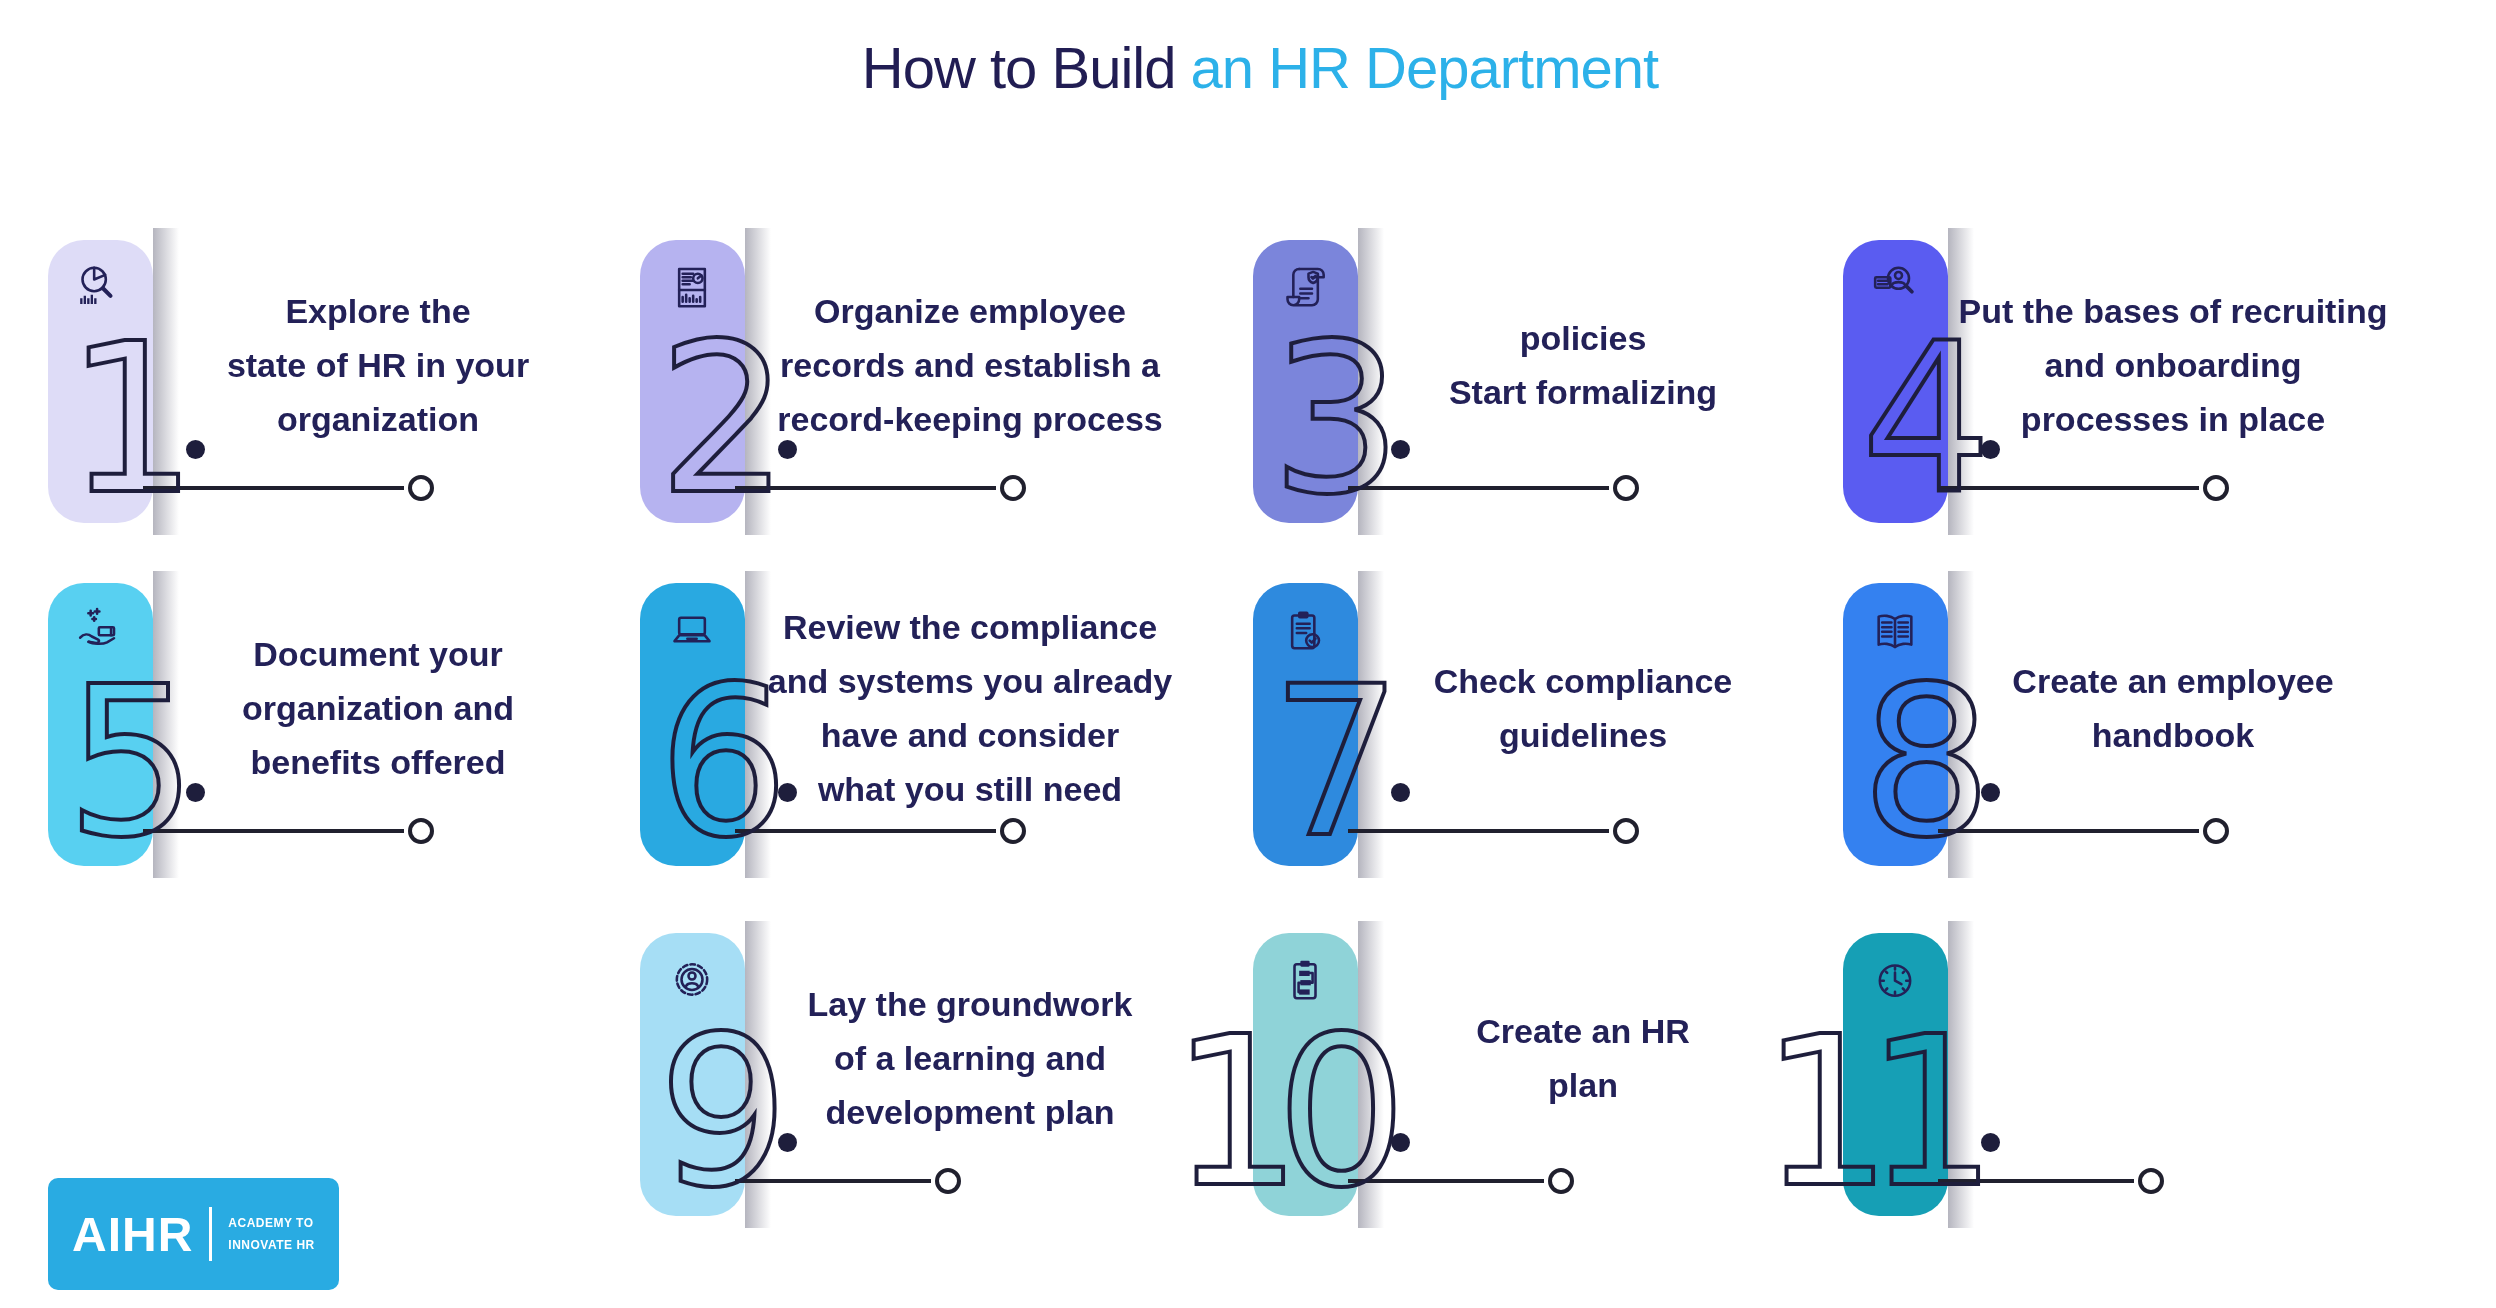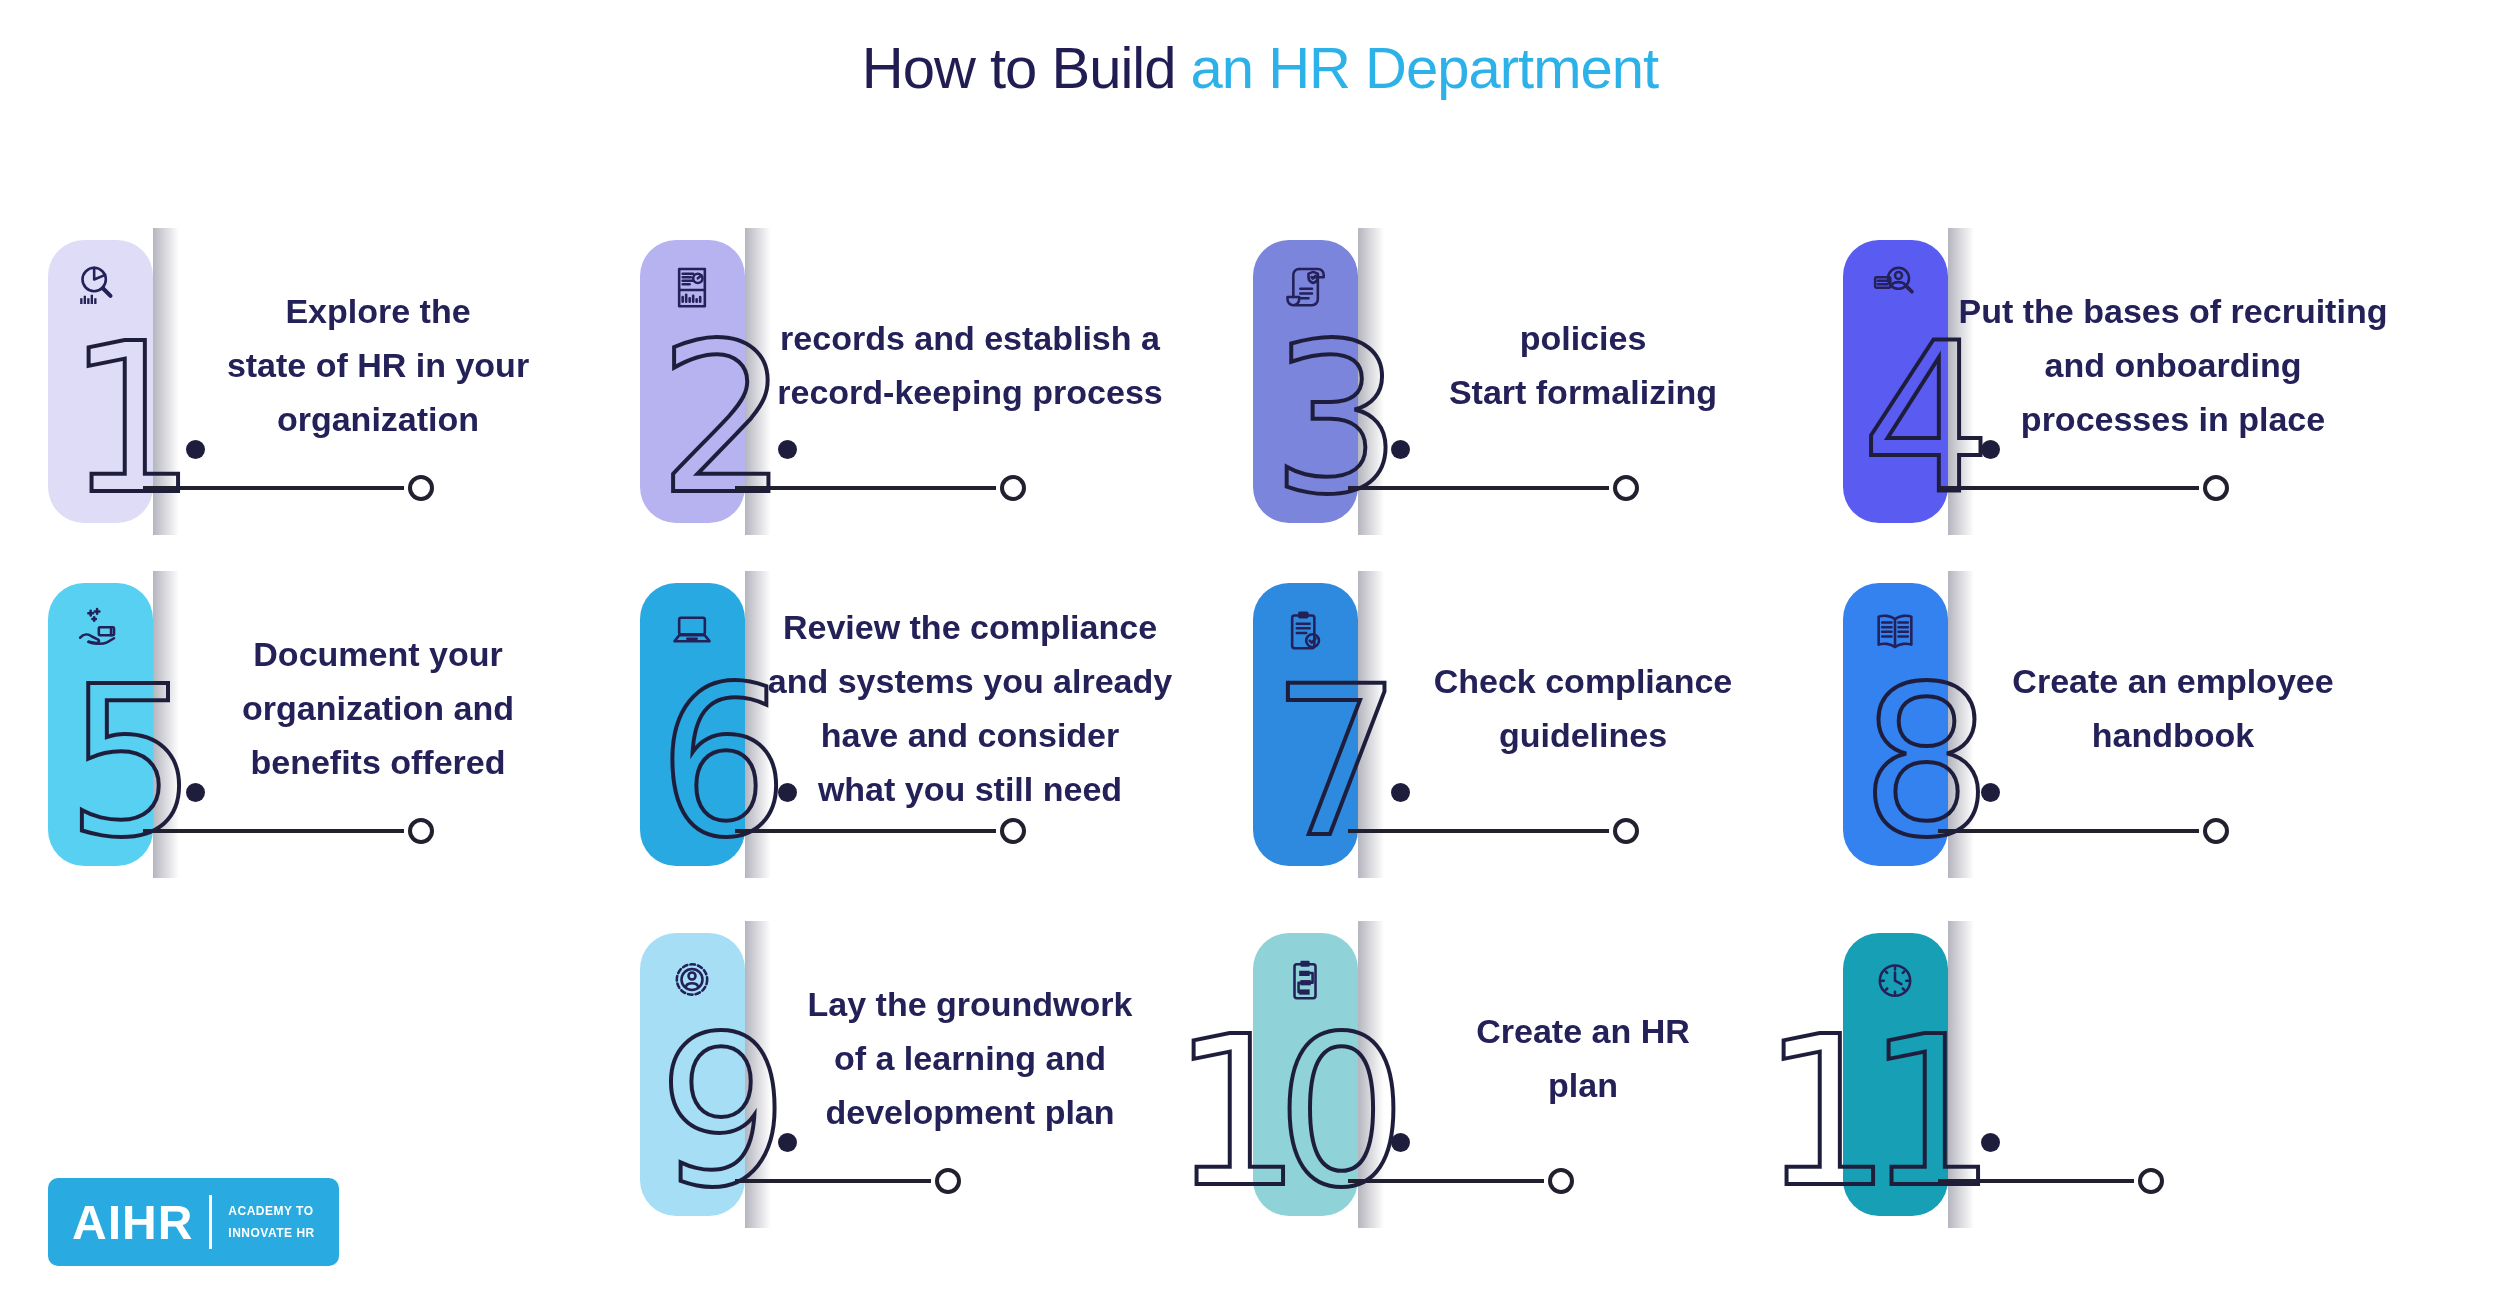--- a/index.html
+++ b/index.html
@@ -137,21 +137,21 @@
     color: #232158;
     z-index: 2;
   }
 
   
   .logo {
     position: absolute;
     left: 48px;
     top: 1178px;
     height: 88px;
-    padding: 0 24px;
+    padding: 12px 24px;
     background: #29abe2;
     border-radius: 10px;
     display: inline-flex;
     align-items: center;
     gap: 16px;
   }
   .logo-brand {
     color: #ffffff;
     font-size: 48px;
     font-weight: bold;
@@ -215,20 +215,21 @@
             </svg></span>
     </div>
     <svg class="num">
           <text class="num-text" x="2" y="155">2</text>
         </svg>
     <span class="dot"></span>
     <div class="connector">
       <span class="end-circle"></span>
     </div>
     <div class="text">
+          <div>Organize employee</div>
           <div>records and establish a</div>
           <div>record-keeping process</div>
         </div>
   </div>
       <div class="step c3 r1">
     <div class="card" style="background: rgb(123, 133, 219);">
       <span class="icon"><svg viewBox="0 0 48 48">
               <path d="M14 37c-2.8 0-5-2.2-5-5v-2h10v2c0 2.8-2.2 5-5 5h16c2.8 0 5-2.2 5-5V11"></path>
               <path d="M19 6c-2.8 0-5 2.2-5 5v19"></path>
               <path d="M19 6h16c2.8 0 5 2.2 5 5v2h-9"></path>

